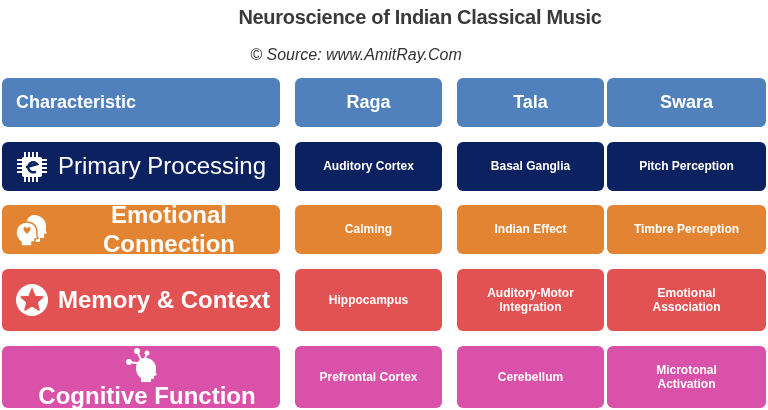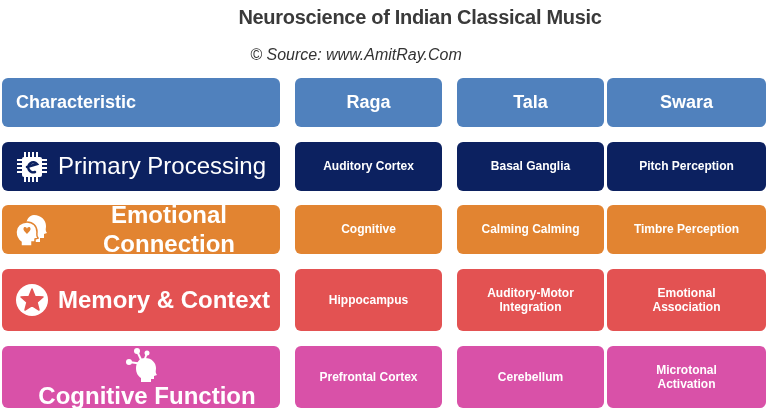--- a/index.html
+++ b/index.html
@@ -102,24 +102,24 @@
   <span class="icon">
     <svg viewBox="0 0 36 36">
       <path fill="#ffffff" d="M20 3 C27 3 32 8 32 14 C32 17 31 18 33 21 L30 22 L30 26 L26 26 L26 30 L19 30 L19 26 C15 24 12 20 12 14 C12 8 15 3 20 3 Z"></path>
       <path fill="#ffffff" stroke="#e28431" stroke-width="1.5" d="M13 10 C19 10 23 14 23 20 C23 22 22 23 24 26 L21 27 L21 30 L18 30 L18 34 L7 34 L7 30 C4 28 2 24 2 20 C2 14 7 10 13 10 Z"></path>
       <path fill="#e28431" d="M13 17 C13 15 10 14 9.5 16.5 C9 18.5 12 20.5 13 22 C14 20.5 17 18.5 16.5 16.5 C16 14 13 15 13 17 Z"></path>
     </svg>
   </span>
   <span>Emotional Connection</span>
 </div>
 <div class="cell val c2 r2" style="background:#e28431;">
-  <span>Cognitive</span>
+  <span>Calming</span>
 </div>
 <div class="cell val c3 r2" style="background:#e28431;">
-  <span>Calming Calming</span>
+  <span>Indian Effect</span>
 </div>
 <div class="cell val c4 r2" style="background:#e28431;">
   <span>Timbre Perception</span>
 </div>
 
 <div class="cell rowlbl c1 r3" style="background:#e35252;">
   <span class="icon">
     <svg viewBox="0 0 36 36">
       <circle cx="18" cy="18" r="16" fill="#ffffff"></circle>
       <path fill="#e35252" d="M18 7 L21 14.5 L29 15 L23 20.2 L25 28 L18 23.7 L11 28 L13 20.2 L7 15 L15 14.5 Z" stroke="#e35252" stroke-linejoin="round" stroke-width="1.5"></path>

